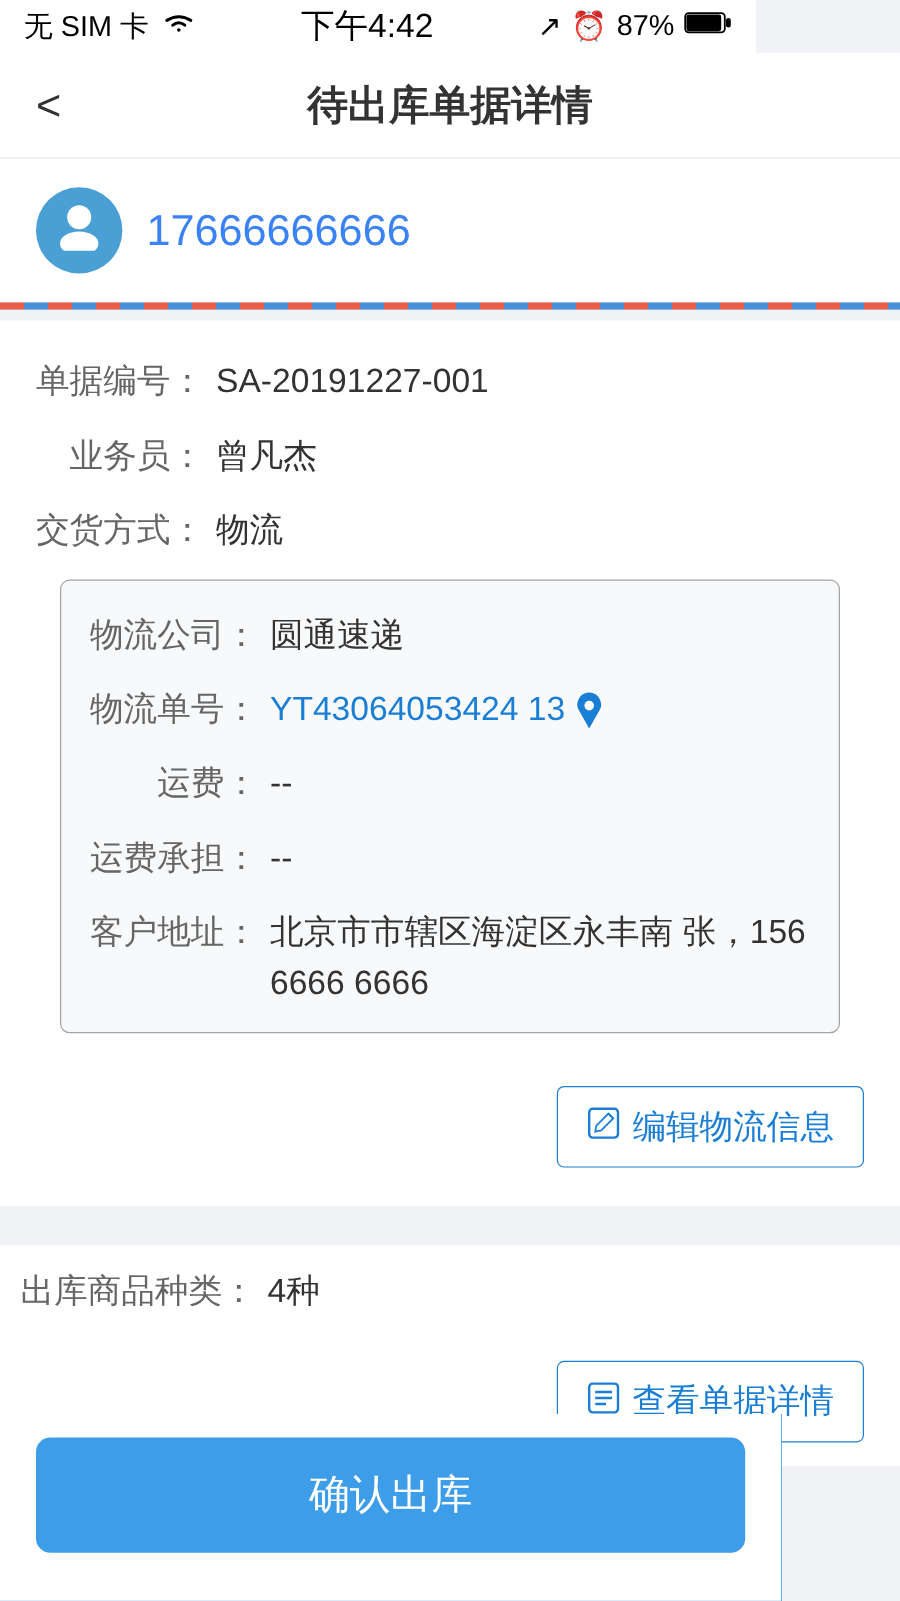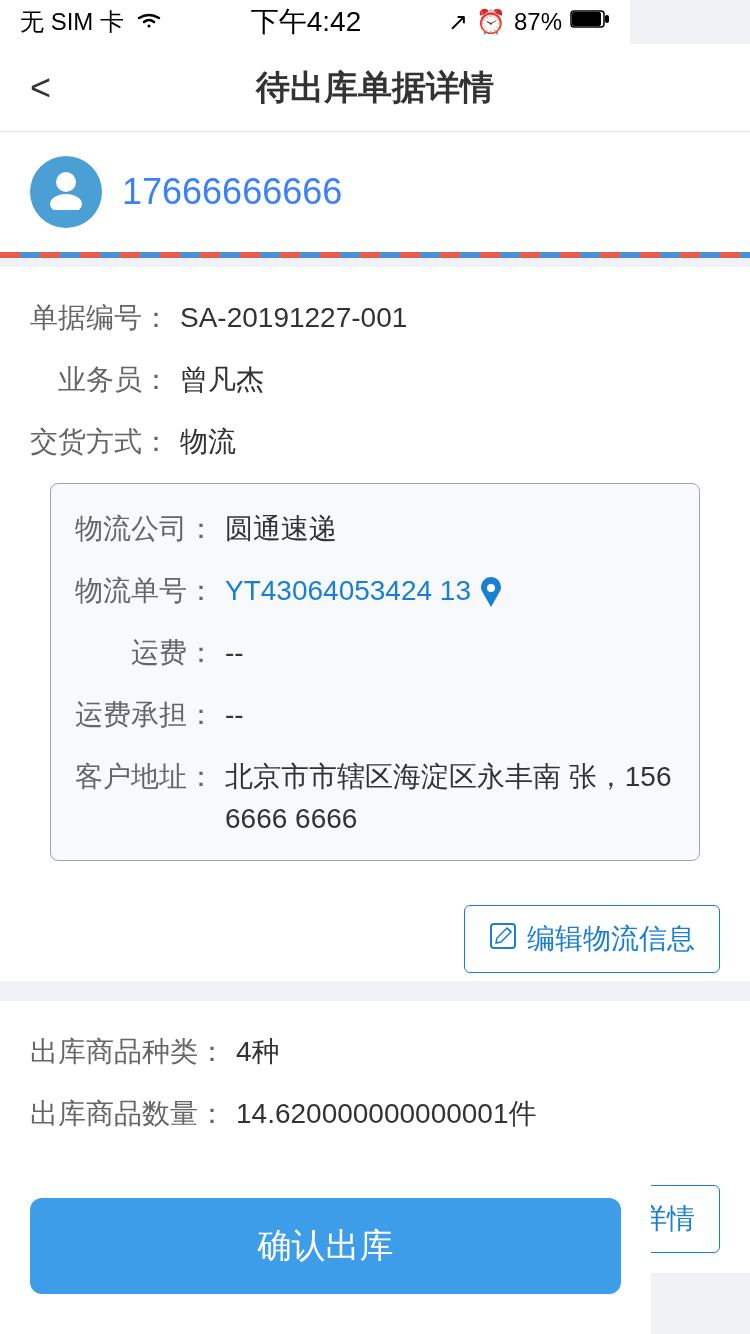--- a/index.html
+++ b/index.html
@@ -138,21 +138,21 @@
       border: 1px solid #a3a3a3;
       border-radius: 8px;
       margin: 20px 20px 0;
       padding: 24px 24px 20px;
     }
 
     
     .edit-btn-row {
       display: flex;
       justify-content: flex-end;
-      padding: 20px 30px 8px;
+      padding: 20px 30px 32px;
       background: #fff;
     }
     .edit-btn {
       display: flex;
       align-items: center;
       gap: 10px;
       border: 1px solid #1a7fd4;
       border-radius: 6px;
       padding: 14px 24px;
       color: #1a7fd4;
@@ -163,22 +163,22 @@
 
     
     .section-divider {
       height: 20px;
       background: #f0f2f5;
     }
 
     
     .goods-section {
       background: #fff;
-      padding: 30px;
-      margin-top: 0;
+      padding: 17px;
+      margin-top: 13px;
     }
 
     
     .details-btn-row {
       display: flex;
       justify-content: flex-end;
       padding: 20px 30px;
       background: #fff;
     }
     .details-btn {
@@ -330,24 +330,20 @@
     </button>
   </div>
 
   <div class="section-divider"></div>
 
   <div class="goods-section">
     <div class="info-row">
       <span class="info-label" style="min-width:196px;">出库商品种类：</span>
       <span class="info-value">4种</span>
     </div>
-    <div class="info-row">
-      <span class="info-label" style="min-width:196px;">出库商品数量：</span>
-      <span class="info-value">14.620000000000001件</span>
-    </div>
   </div>
 
   <div class="details-btn-row">
     <button class="details-btn">
       <span>
         <svg width="28" height="28" viewBox="0 0 28 28" fill="none">
           <rect x="2" y="2" width="24" height="24" rx="3" stroke="#1a7fd4" stroke-width="2"></rect>
           <line x1="7" y1="9" x2="21" y2="9" stroke="#1a7fd4" stroke-width="2"></line>
           <line x1="7" y1="14" x2="21" y2="14" stroke="#1a7fd4" stroke-width="2"></line>
           <line x1="7" y1="19" x2="16" y2="19" stroke="#1a7fd4" stroke-width="2"></line>

